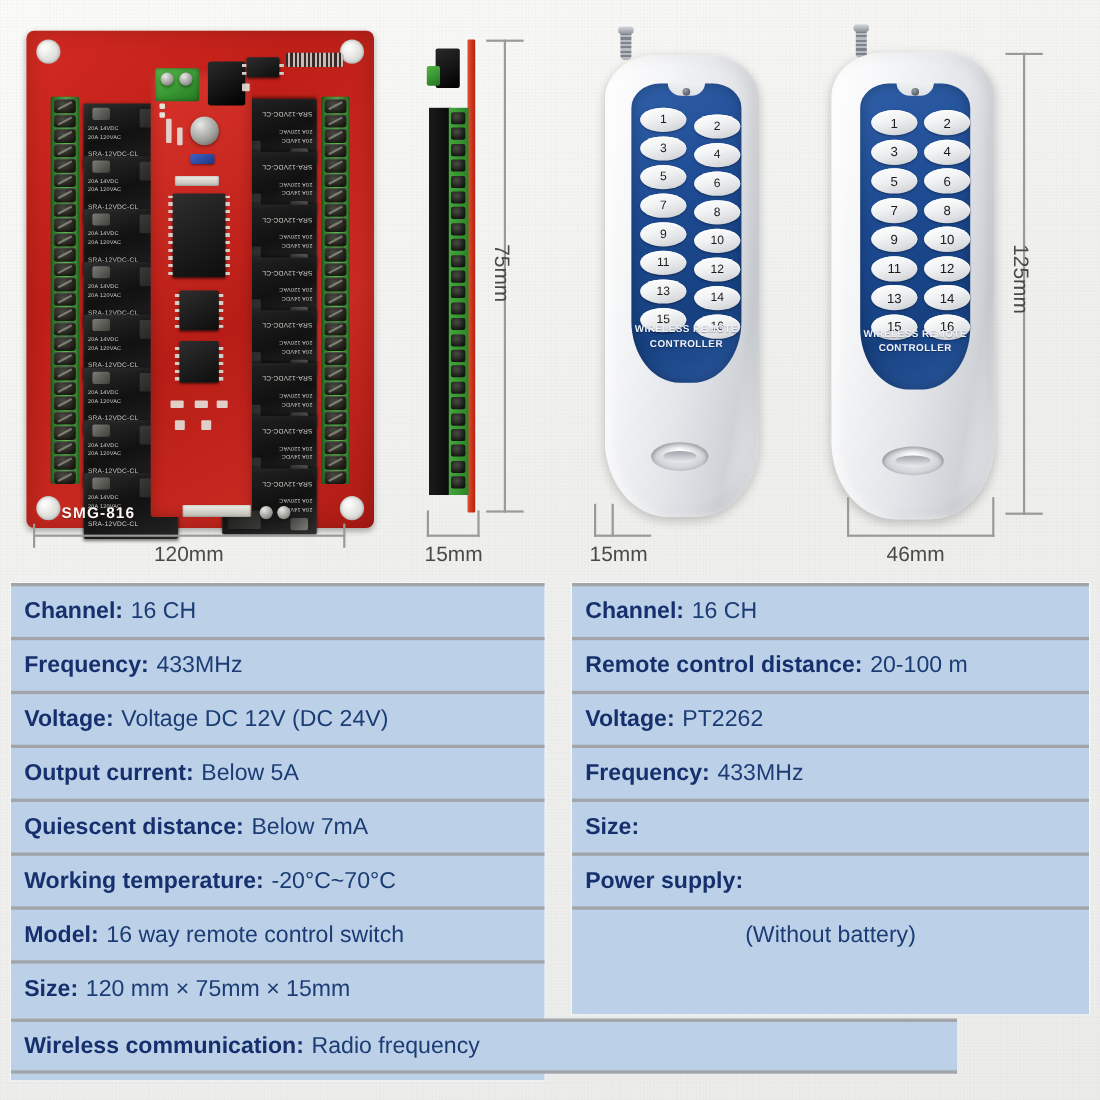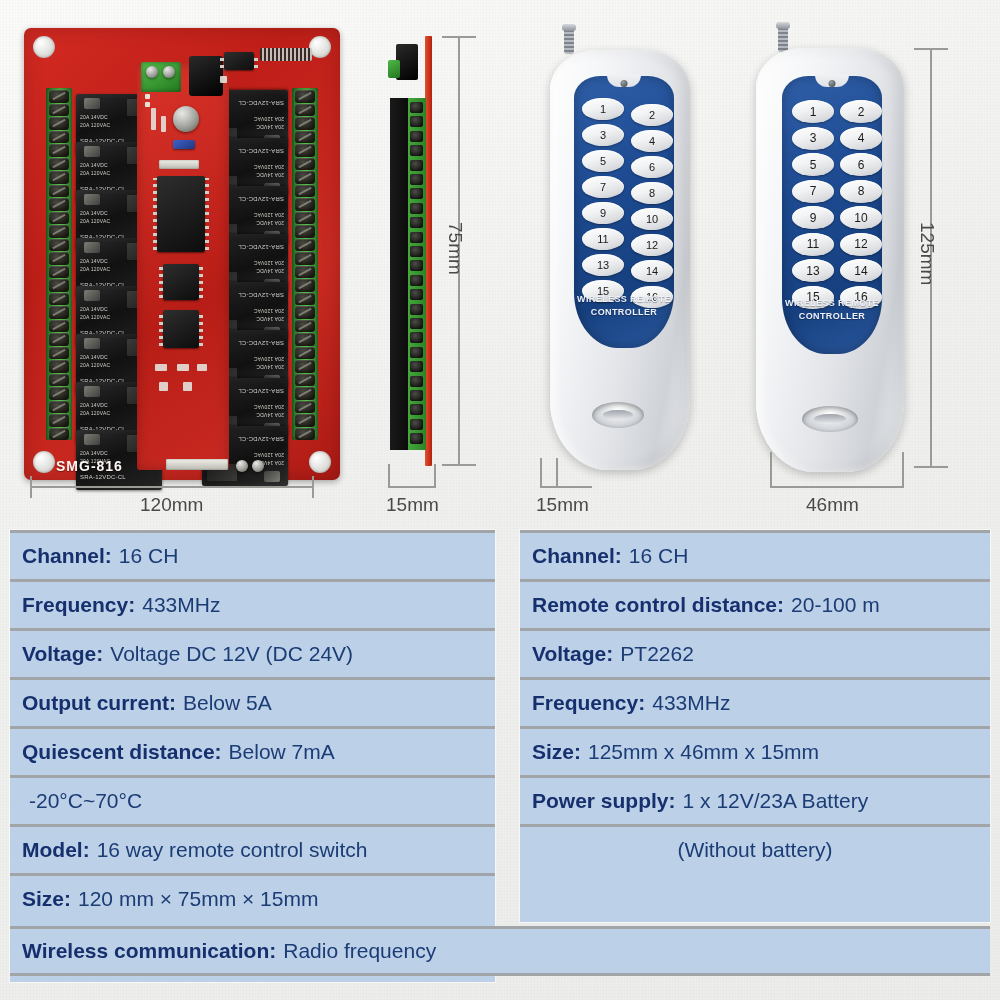--- a/index.html
+++ b/index.html
@@ -146,21 +146,21 @@
   .srow{position:relative;border-top:3px solid #a2a5a8;
     display:flex;align-items:center;padding:0 0 0 12px;box-sizing:border-box;}
   .srow:first-child{border-top:3px solid #a2a5a8;}
   .slabel{color:#16306e;font-weight:bold;font-size:21px;white-space:nowrap;
     font-family:"Liberation Sans",sans-serif;}
   .sval{color:#1b3c74;font-size:21px;white-space:nowrap;margin-left:7px;
     font-family:"Liberation Sans",sans-serif;}
   .srow.centerv{justify-content:center;padding-left:0;}
   .srow.centerv .sval{margin-left:0;}
   
-  .fullrow{position:absolute;left:10px;width:980px;box-sizing:border-box;
+  .fullrow{position:absolute;left:10px;width:860px;box-sizing:border-box;
     background:#bcd0e8;border-top:3px solid #a2a5a8;border-bottom:3px solid #a2a5a8;
     display:flex;align-items:center;padding-left:12px;}
 </style>
 </head>
 <body>
 
 <div id="stage">
 
   <div id="photo">
 
@@ -539,20 +539,21 @@
           </div>
           <div class="srow" style="height: 49px;">
             <span class="slabel">Output current:</span>
             <span class="sval">Below 5A</span>
           </div>
           <div class="srow" style="height: 49px;">
             <span class="slabel">Quiescent distance:</span>
             <span class="sval">Below 7mA</span>
           </div>
           <div class="srow" style="height: 49px;">
+            <span class="slabel">Working temperature:</span>
             <span class="sval">-20°C~70°C</span>
           </div>
           <div class="srow" style="height: 49px;">
             <span class="slabel">Model:</span>
             <span class="sval">16 way remote control switch</span>
           </div>
           <div class="srow" style="height: 49px;">
             <span class="slabel">Size:</span>
             <span class="sval">120 mm × 75mm × 15mm</span>
           </div>
@@ -571,25 +572,23 @@
           <div class="srow" style="height: 49px;">
             <span class="slabel">Voltage:</span>
             <span class="sval">PT2262</span>
           </div>
           <div class="srow" style="height: 49px;">
             <span class="slabel">Frequency:</span>
             <span class="sval">433MHz</span>
           </div>
           <div class="srow" style="height: 49px;">
             <span class="slabel">Size:</span>
-            <span class="sval">125mm x 46mm x 15mm</span>
           </div>
           <div class="srow" style="height: 49px;">
             <span class="slabel">Power supply:</span>
-            <span class="sval">1 x 12V/23A Battery</span>
           </div>
           <div class="srow centerv" style="height: 49px;">
             <span class="sval">(Without battery)</span>
           </div>
         </div>
     </div>
     <div class="fullrow" style="top:404px;height:50px;">
       <span class="slabel">Wireless communication:</span>
       <span class="sval">Radio frequency</span>
     </div>

